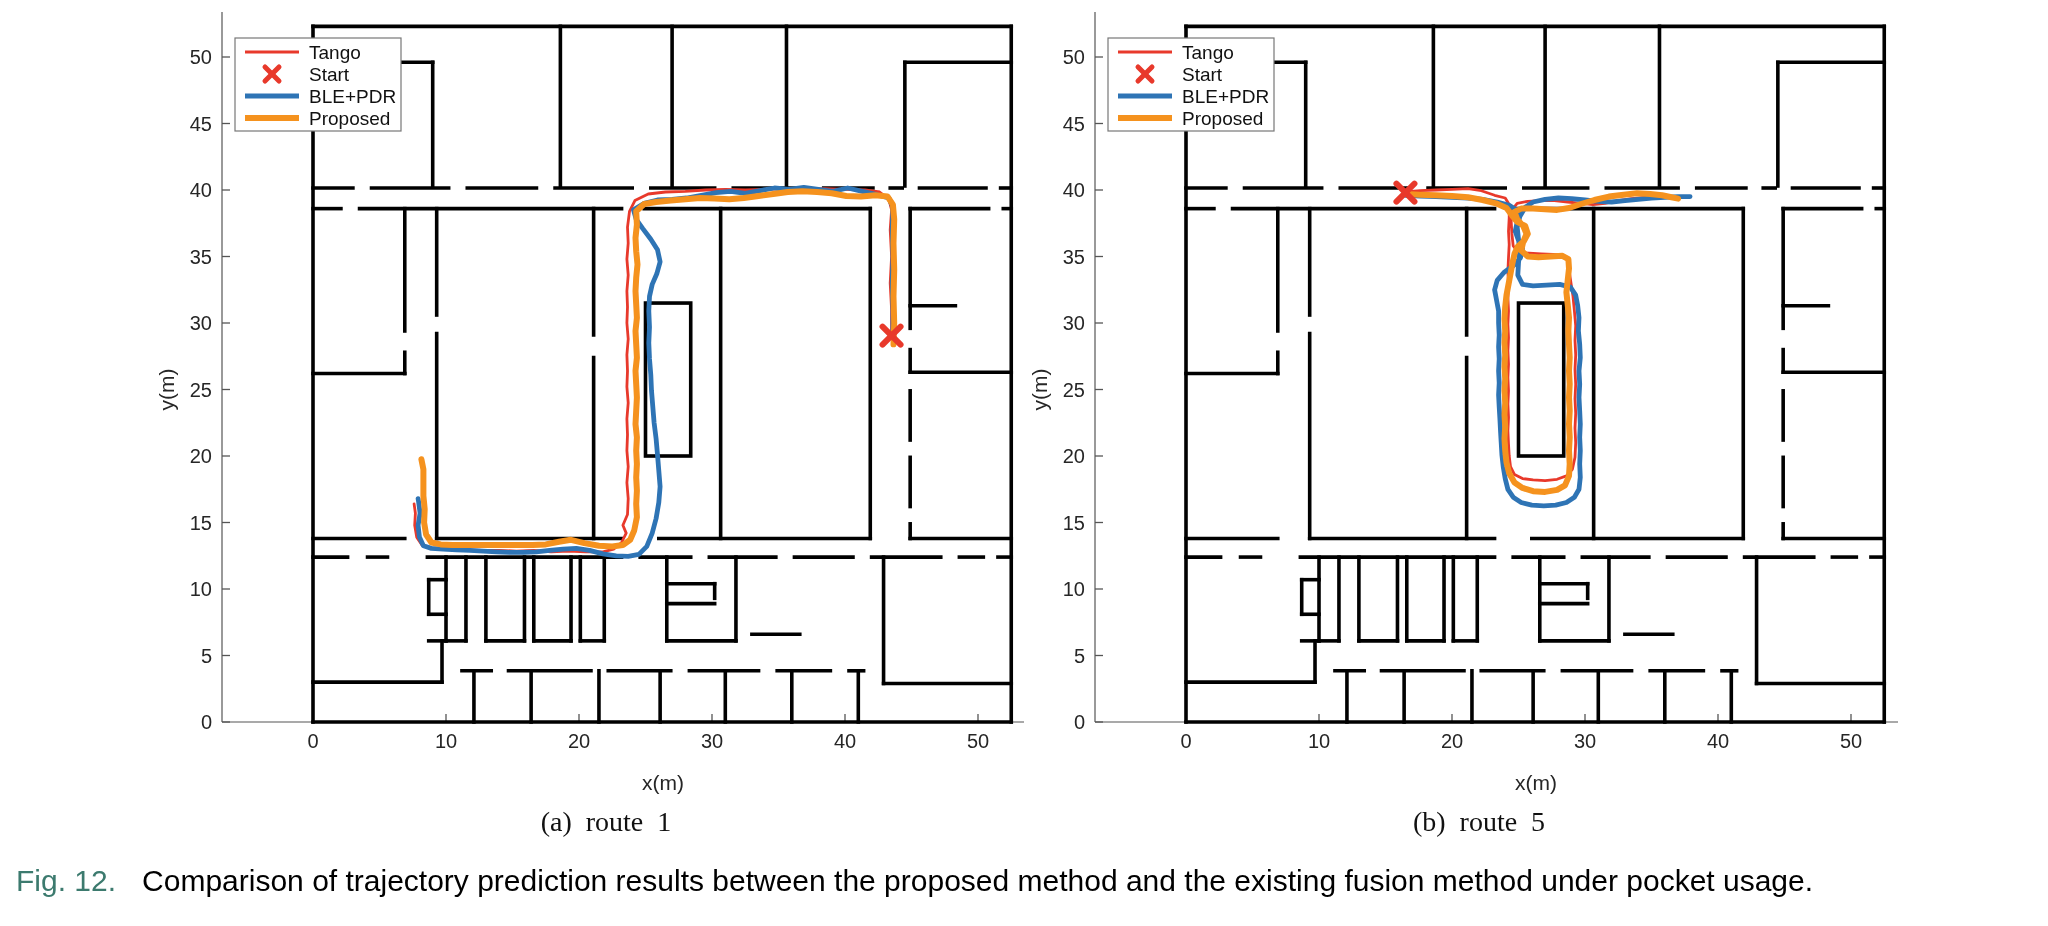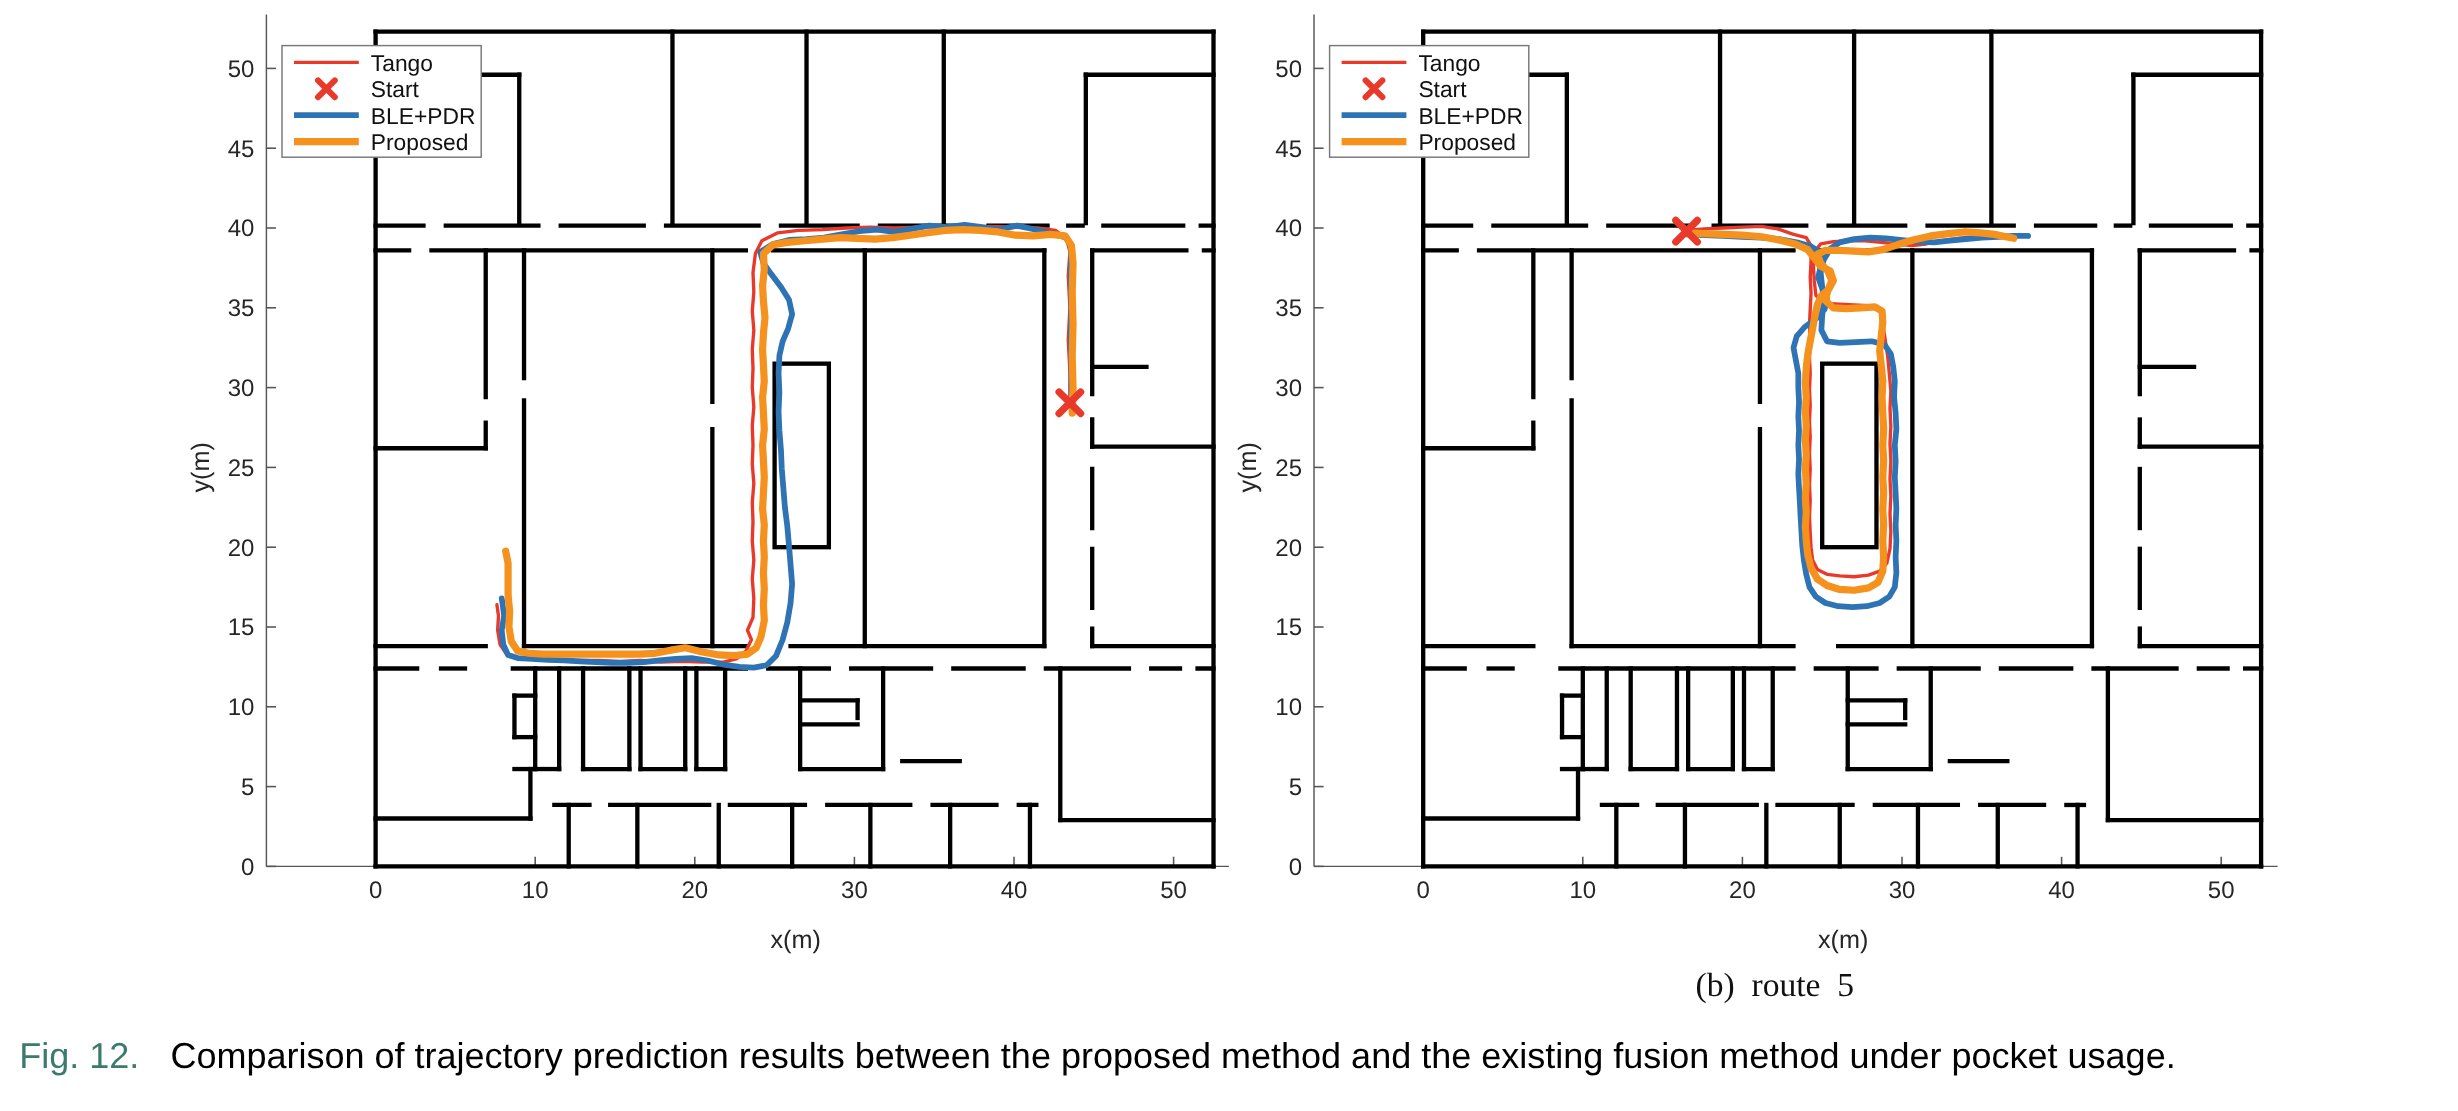--- a/index.html
+++ b/index.html
@@ -313,18 +313,19 @@
       <text x="158" y="59" fill="#111111" font-size="19px">Tango</text>
       <line x1="114" y1="67" x2="128" y2="81" stroke="#E8392B" stroke-width="5" stroke-linecap="round"></line>
       <line x1="114" y1="81" x2="128" y2="67" stroke="#E8392B" stroke-width="5" stroke-linecap="round"></line>
       <text x="158" y="81" fill="#111111" font-size="19px">Start</text>
       <line x1="94" y1="96" x2="148" y2="96" stroke="#2E74B5" stroke-width="4.8"></line>
       <text x="158" y="103" fill="#111111" font-size="19px">BLE+PDR</text>
       <line x1="94" y1="118" x2="148" y2="118" stroke="#F5921E" stroke-width="6"></line>
       <text x="158" y="125" fill="#111111" font-size="19px">Proposed</text>
     </svg>
 
+  <div class="subcaption" style="left:256px">(a) route 1</div>
   <div class="subcaption" style="left:1129px">(b) route 5</div>
 
   <div class="figcaption">
     <span class="prefix">Fig. 12.</span><span>Comparison of trajectory prediction results between the proposed method and the existing fusion method under pocket usage.</span>
   </div>
 </div>
 
 </body></html>

